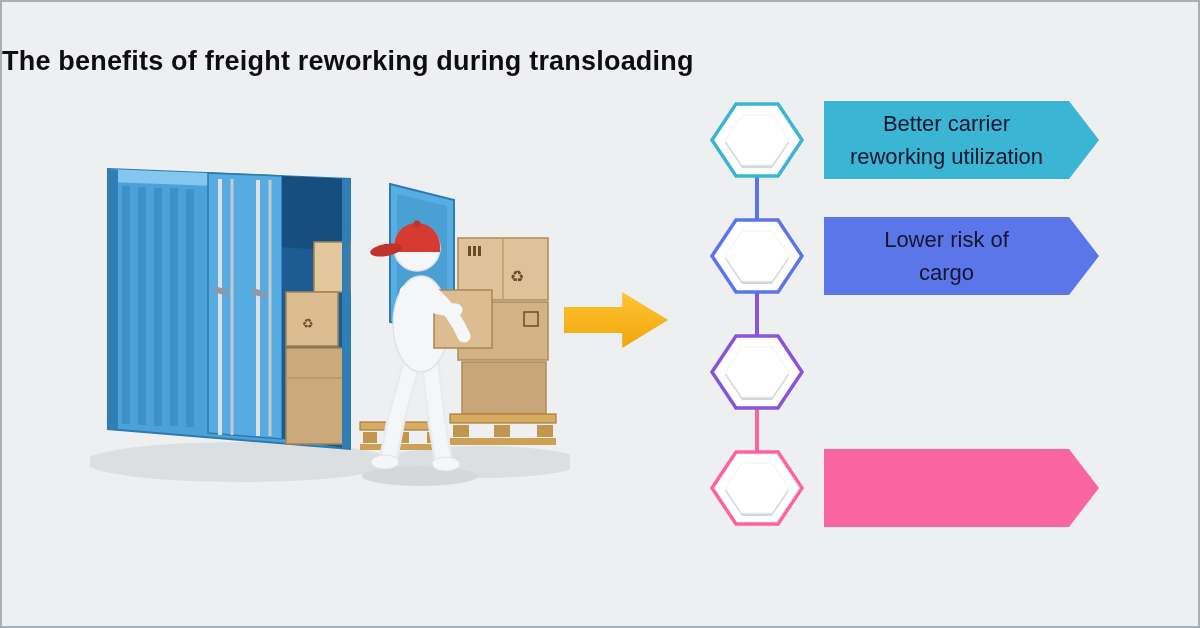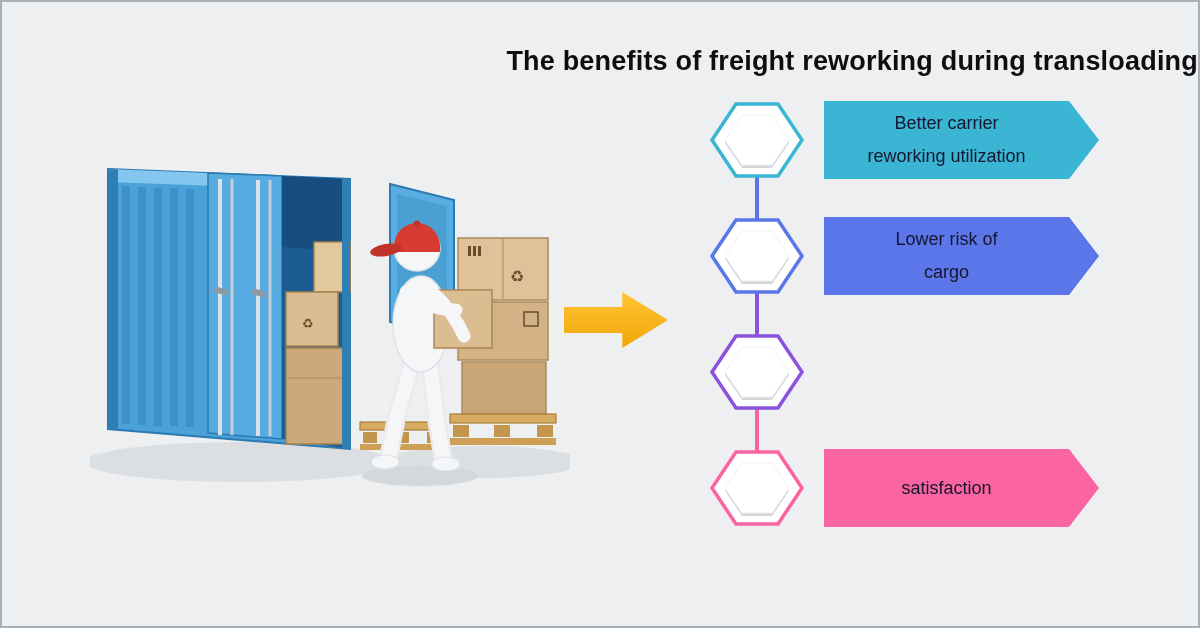--- a/index.html
+++ b/index.html
@@ -4,21 +4,21 @@
 <style>
   * { margin:0; padding:0; box-sizing:border-box; }
   html,body { background:#f4f5f6; }
   .page {
     position:relative; width:1200px; height:628px;
     background:#edeff1; border:2px solid #a6aeb6;
     font-family:"Liberation Sans", sans-serif; overflow:hidden;
   }
   .title {
     position:absolute; top:44px; left:0; width:100%;
-    text-align:right; font-size:27px; font-weight:700; color:#0e0e10;
+    text-align:left; font-size:27px; font-weight:700; color:#0e0e10;
     letter-spacing:0.2px;
   }
   .illus { position:absolute; left:88px; top:140px; }
   .flow-arrow {
     position:absolute; left:562px; top:290px; width:104px; height:56px;
     background:linear-gradient(180deg, #ffc534, var(--arrow-color, #f0a50a));
     clip-path:polygon(0 27%, 56% 27%, 56% 0, 100% 50%, 56% 100%, 56% 73%, 0 73%);
   }
   .benefits {
     position:absolute; left:700px; top:98px; width:397px;
@@ -32,21 +32,21 @@
   .hex-wrap { position:relative; width:110px; height:80px; flex:0 0 110px; z-index:1; }
   .hex-wrap svg { position:absolute; left:7px; top:0; }
   .hex-outer { fill:#ffffff; stroke:var(--c); stroke-width:3.5; }
   .hex-shadow { fill:#d3d7dc; }
   .hex-inner { fill:#ffffff; stroke:#eff1f3; stroke-width:1; }
   .banner {
     margin-left:12px; width:275px; height:78px;
     background:var(--c);
     clip-path:polygon(0 0, calc(100% - 30px) 0, 100% 50%, calc(100% - 30px) 100%, 0 100%);
     display:flex; flex-direction:column; justify-content:center; align-items:center;
-    padding-right:30px; color:#16162e; font-size:18px; line-height:33px;
+    padding-right:30px; color:#16162e; font-size:22px; line-height:33px;
     text-align:center;
   }
 </style>
 </head>
 <body>
 
 <div class="page">
 
   <div class="title">The benefits of freight reworking during transloading</div>
 
@@ -184,18 +184,17 @@
     <div class="benefit-row" style="--c: #fa64a1;">
       <div class="connector"></div>
       <div class="hex-wrap">
         <svg width="96" height="80" viewBox="0 0 96 80">
           <polygon class="hex-outer" points="3,40 27,4 69,4 93,40 69,76 27,76"></polygon>
           <polygon class="hex-shadow" points="16,43 33,18 63,18 80,43 63,68 33,68"></polygon>
           <polygon class="hex-inner" points="16,40 33,15 63,15 80,40 63,65 33,65"></polygon>
         </svg>
       </div>
       <div class="banner">
-        <div>satisfaction</div>
       </div>
     </div>
 
   </div>
 </div>
 
 </body></html>

